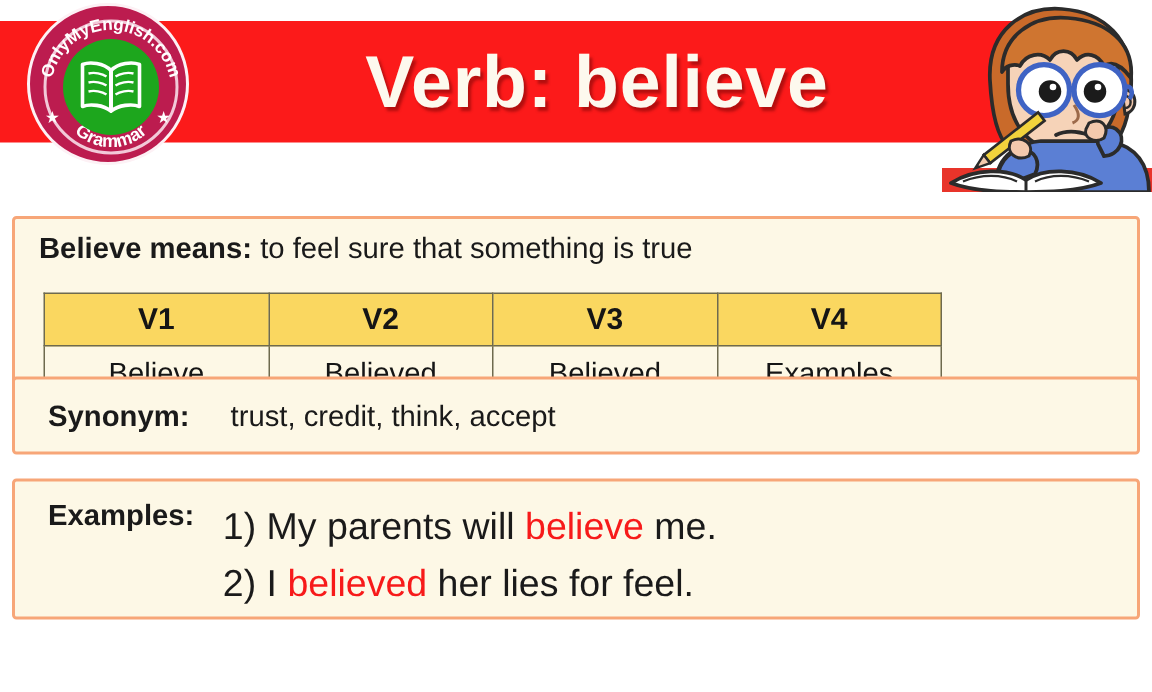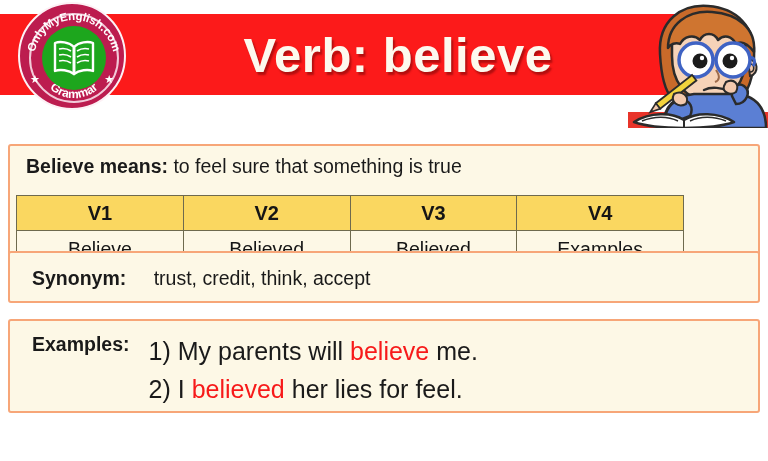--- a/index.html
+++ b/index.html
@@ -125,23 +125,23 @@
     font-size: 19.5px;
     color: #1a1a1a;
     white-space: nowrap;
   }
   .means-label { font-weight: bold; }
   .means-text  { font-weight: normal; }
 
   
   .verb-table {
     position: absolute;
-    left: 6px;
+    left: 19px;
     top: 49px;
-    width: 668px;
+    width: 599px;
     border-collapse: collapse;
     table-layout: fixed;
   }
   .verb-table th,
   .verb-table td {
     border: 1px solid #6e6a4e;
     text-align: center;
     color: #151515;
   }
   .verb-table th {

